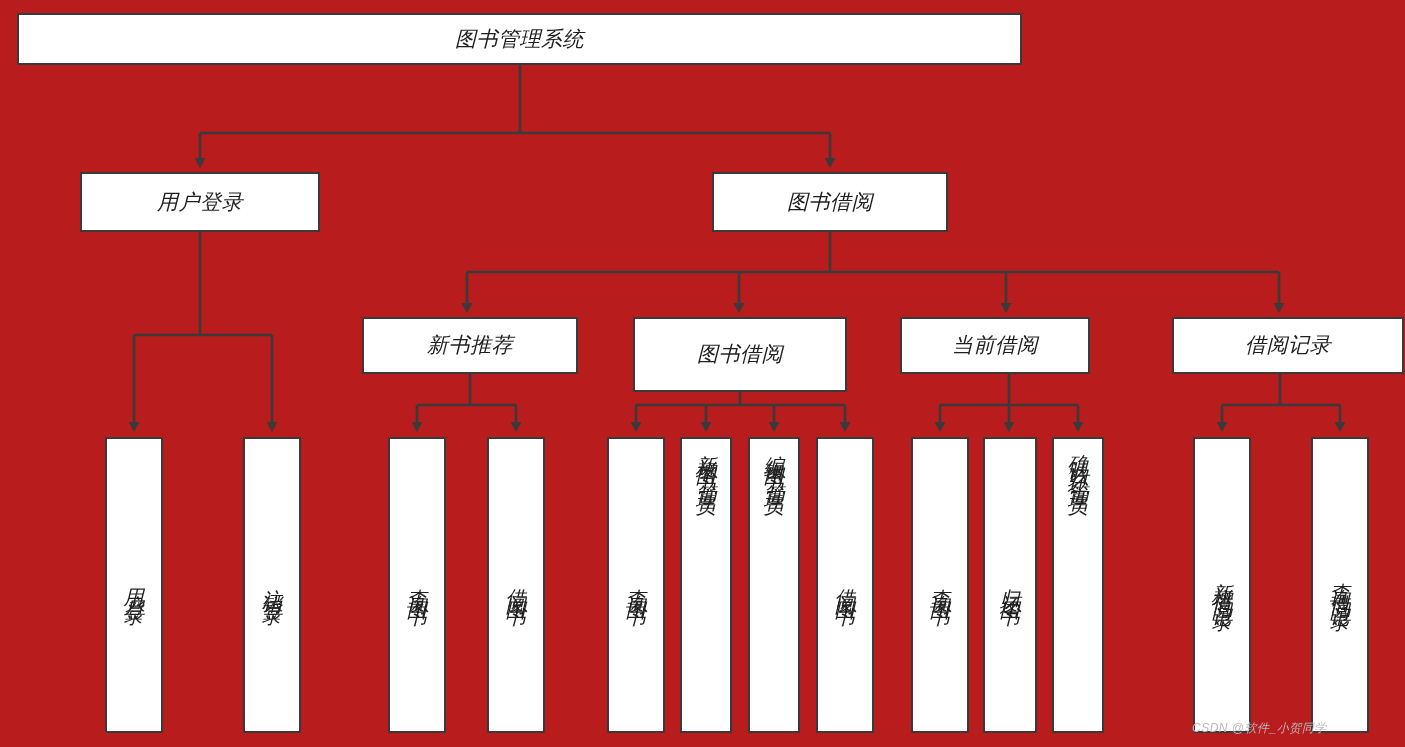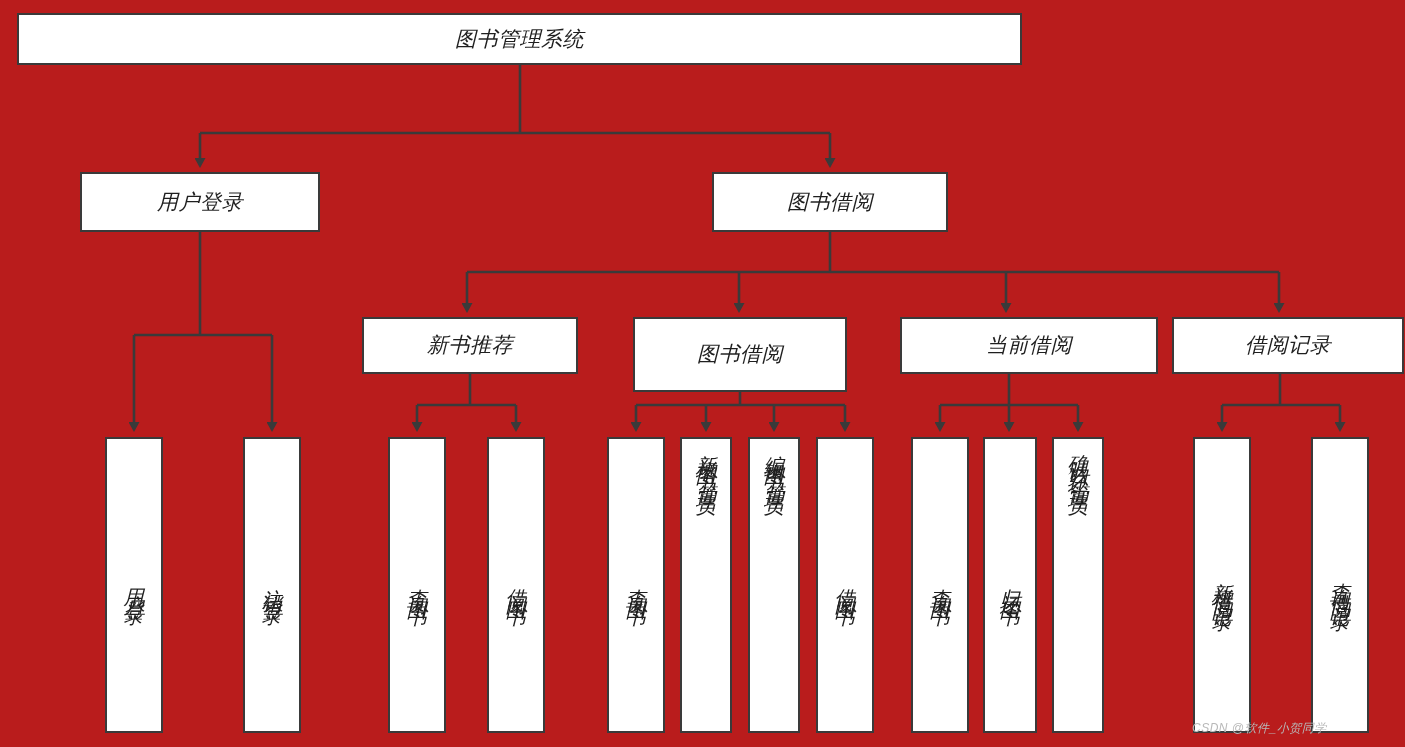--- a/index.html
+++ b/index.html
@@ -140,21 +140,21 @@
   </div>
 
   <div class="node" style="left:362px; top:317px; width:216px; height:57px;justify-content:center;">
     <span class="lbl">新书推荐</span>
   </div>
 
   <div class="node" style="left:633px; top:317px; width:214px; height:75px;">
     <span class="lbl">图书借阅</span>
   </div>
 
-  <div class="node" style="left:900px; top:317px; width:258px; height:57px;">
+  <div class="node" style="left:900px; top:317px; width:190px; height:57px;">
     <span class="lbl">当前借阅</span>
   </div>
 
   <div class="node" style="left:1172px; top:317px; width:232px; height:57px;">
     <span class="lbl">借阅记录</span>
   </div>
 
   <div class="node leaf centered" style="left:105px; top:437px; width:58px; height:296px;">
     <span class="lbl">用户登录</span>
   </div>

